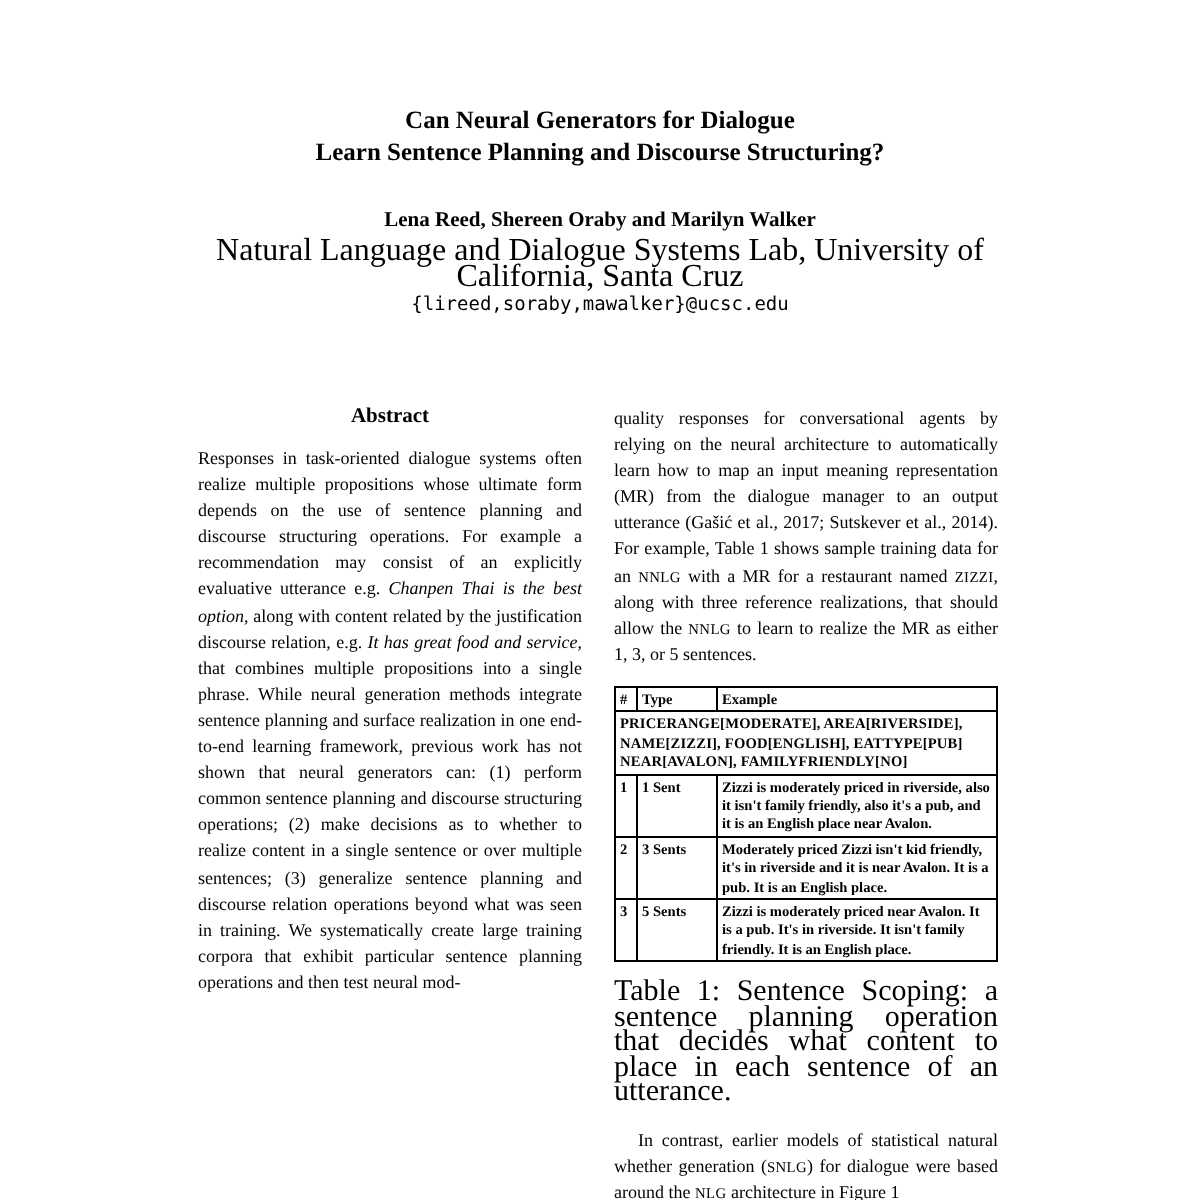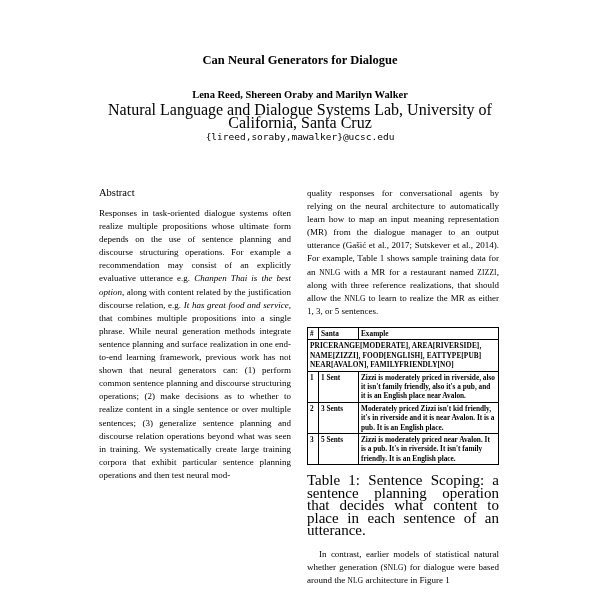--- a/index.html
+++ b/index.html
@@ -5,21 +5,21 @@
   html,body{margin:0;padding:0;background:#ffffff;}
   body{width:600px;height:600px;overflow:hidden;font-family:"Liberation Serif","DejaVu Serif",serif;color:#000;}
   .page{box-sizing:border-box;width:600px;height:600px;padding:52px 99px 16px 99px;overflow:hidden;background:#fff;}
   .titleblock{text-align:center;}
   .title{font-size:12.5px;font-weight:bold;line-height:16px;margin:0 0 20px 0;}
   .authors{font-size:10.5px;font-weight:bold;line-height:13px;margin-bottom:2px;}
   .affiliation{font-size:16px;line-height:13px;}
   .email{font-family:"DejaVu Sans Mono","Liberation Mono",monospace;font-size:9.5px;line-height:13px;margin-top:1px;}
   .columns{display:flex;gap:16px;margin-top:44px;}
   .col{width:192px;}
-  .abstract-heading{font-size:10.5px;font-weight:normal;text-align:left;margin:0 0 9px 0;}
+  .abstract-heading{font-size:10.5px;font-weight:bold;text-align:center;margin:0 0 9px 0;}
   p{margin:0;}
   .body-text{font-size:9px;line-height:13.1px;text-align:justify;}
   .seg-i{font-style:italic;}
   .seg-sc{font-size:0.82em;letter-spacing:0.2px;}
   table.t1{border-collapse:collapse;width:100%;margin-top:9px;table-layout:fixed;}
   table.t1 th,table.t1 td{border:0.8px solid #000;padding:1px 2px;vertical-align:top;font-size:7.3px;line-height:9.4px;text-align:left;font-weight:bold;}
   table.t1 th{font-weight:bold;}
   col.c-num{width:11px;}
   col.c-type{width:40px;}
   .mr{font-size:6.6px;letter-spacing:0.1px;}
@@ -27,20 +27,21 @@
   .para-indent{text-indent:12px;margin-top:11px;}
 </style>
 </head>
 <body>
 
 <div class="page">
 
   <header class="titleblock">
     <h1 class="title">
       <span>Can Neural Generators for Dialogue</span><br>
+      <span>Learn Sentence Planning and Discourse Structuring?</span>
     </h1>
     <div class="authors">Lena Reed, Shereen Oraby and Marilyn Walker</div>
     <div class="affiliation">Natural Language and Dialogue Systems Lab, University of California, Santa Cruz</div>
     <div class="email">{lireed,soraby,mawalker}@ucsc.edu</div>
   </header>
 
   <div class="columns">
 
     <div class="col">
       <h2 class="abstract-heading">Abstract</h2>
@@ -52,21 +53,21 @@
 
       <table class="t1">
         <colgroup>
             <col class="c-num">
             <col class="c-type">
             <col>
           </colgroup>
         <thead>
           <tr>
             <th>#</th>
-            <th>Santa</th>
+            <th>Type</th>
             <th>Example</th>
           </tr>
         </thead>
         <tbody>
           <tr>
             <td colspan="3" class="mr">PRICERANGE[MODERATE], AREA[RIVERSIDE], NAME[ZIZZI], FOOD[ENGLISH], EATTYPE[PUB] NEAR[AVALON], FAMILYFRIENDLY[NO]</td>
           </tr>
           <tr>
             <td>1</td>
             <td>1 Sent</td>

